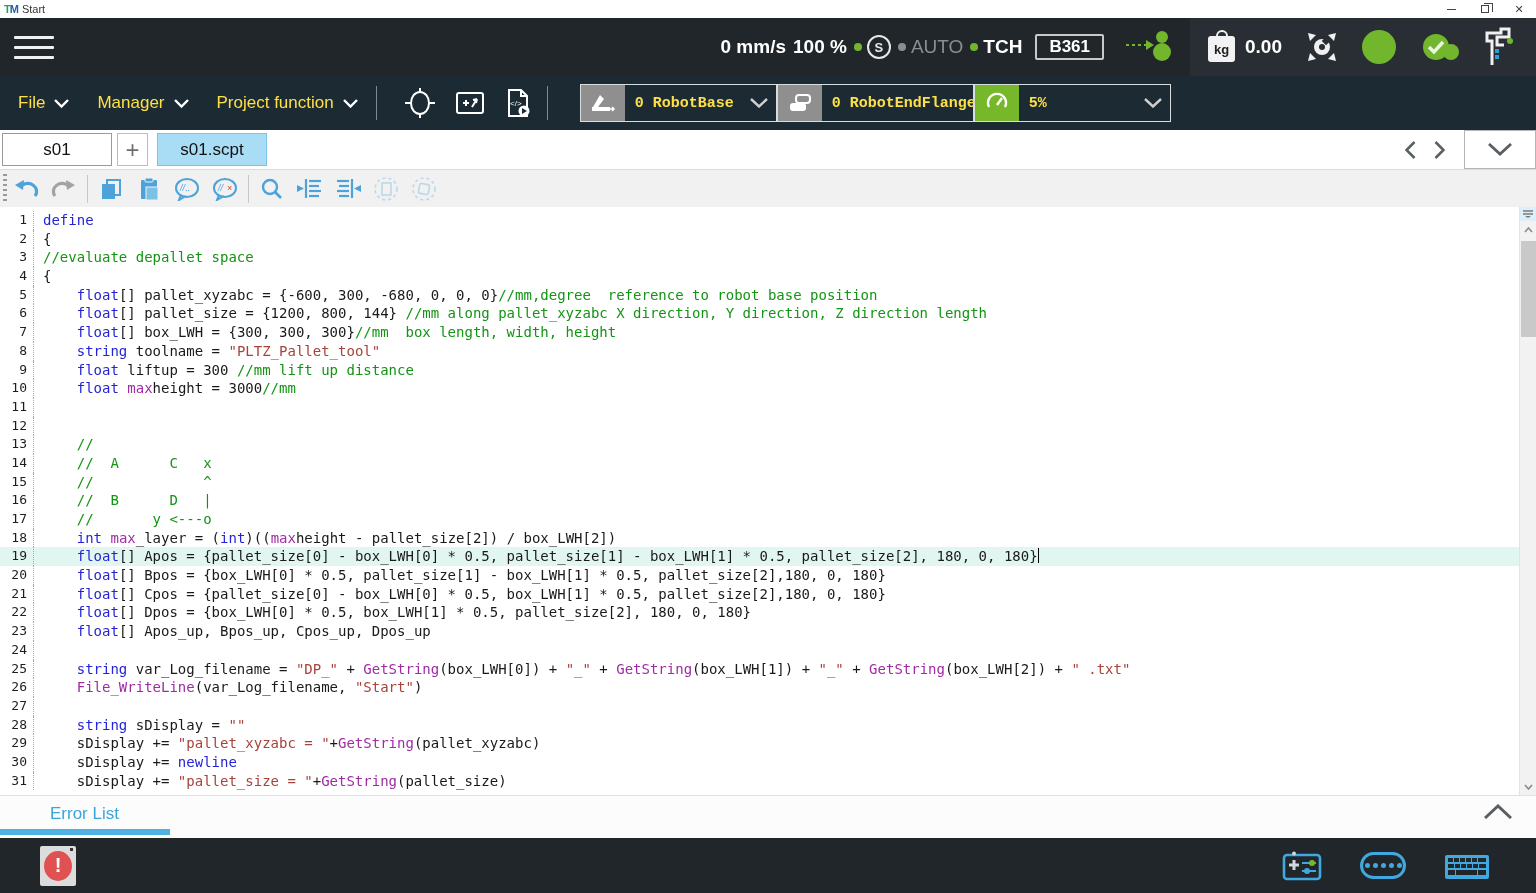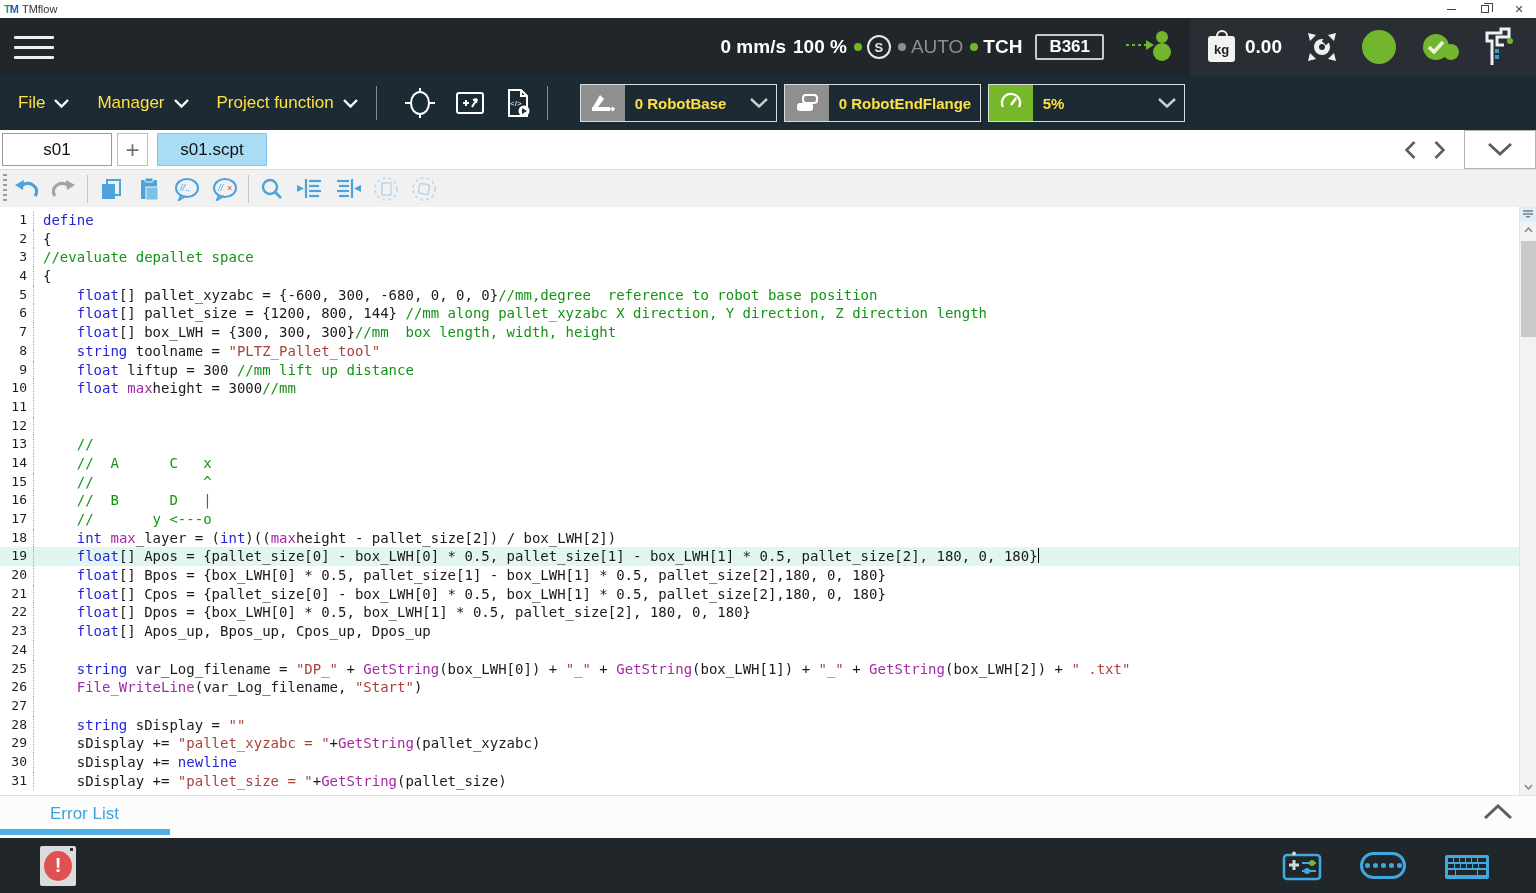--- a/index.html
+++ b/index.html
@@ -34,21 +34,21 @@
   .kg-box:before { content:""; position:absolute; top:-6px; left:8px; width:8px; height:8px; border:2px solid #f2f2f2; border-radius:50%; }
   .payload-val { font-size:19px; font-weight:bold; }
   .green-circle { width:34px; height:34px; border-radius:50%; background:#71b62c; }
 
   
   .menubar { height:54px; background:#1b2a33; display:flex; align-items:center; color:#fde047; }
   .menu-item { display:flex; align-items:center; gap:9px; font-size:17px; margin-left:28px; cursor:pointer; }
   .menu-item:first-child { margin-left:18px; }
   .vsep { width:1px; height:34px; background:#7d8b93; margin:0 18px; }
   .menu-icon { margin:0 10px; display:flex; align-items:center; cursor:pointer; }
-  .dd-group { display:flex; align-items:center; gap:7px; margin-left:14px; }
+  .dd-group { display:flex; align-items:center; margin-left:14px;font-family:Liberation Mono, monospace; }
   .dropdown { width:197px; height:38px; border:1px solid #d8dde0; display:flex; align-items:center; background:#1b2a33; cursor:pointer; }
   .dd-tile { width:44px; height:36px; background:#8f8f8f; display:flex; align-items:center; justify-content:center; flex:none; }
   .dd-tile.green { background:#76b82a; }
   .dd-label { flex:1; padding-left:10px; font-size:15px; font-weight:bold; white-space:nowrap; }
   .dd-chev { margin-right:8px; }
 
   
   .tabrow { height:39px; background:#ffffff; display:flex; align-items:center; }
   .tab { height:33px; border:1px solid #9a9a9a; background:#fff; min-width:110px; display:flex; align-items:center; justify-content:center; font-size:17px; color:#111; cursor:pointer; }
   .tab.first { margin-left:2px; }
@@ -97,21 +97,21 @@
   .bottom-right { margin-left:auto; display:flex; align-items:center; gap:38px; margin-right:46px; }
   .bbtn { cursor:pointer; display:flex; }
   .dots-pill { width:46px; height:27px; border:3px solid #3fa9e0; border-radius:14px; display:flex; align-items:center; justify-content:center; gap:3px; }
   .dots-pill i { width:5px; height:5px; border-radius:50%; background:#3fa9e0; }
 </style>
 </head>
 <body>
 
 <div class="band titlebar">
   <span class="logo"><span class="t">T</span><span class="m">M</span></span>
-  <span class="app-title">TMflow</span>
+  <span class="app-title">Start</span>
   <div class="wincontrols">
     <div class="winbtn">
         <span class="min-glyph"></span>
       </div>
     <div class="winbtn">
         <span class="restore-glyph"></span>
       </div>
     <div class="winbtn">
         <span>✕</span>
       </div>

